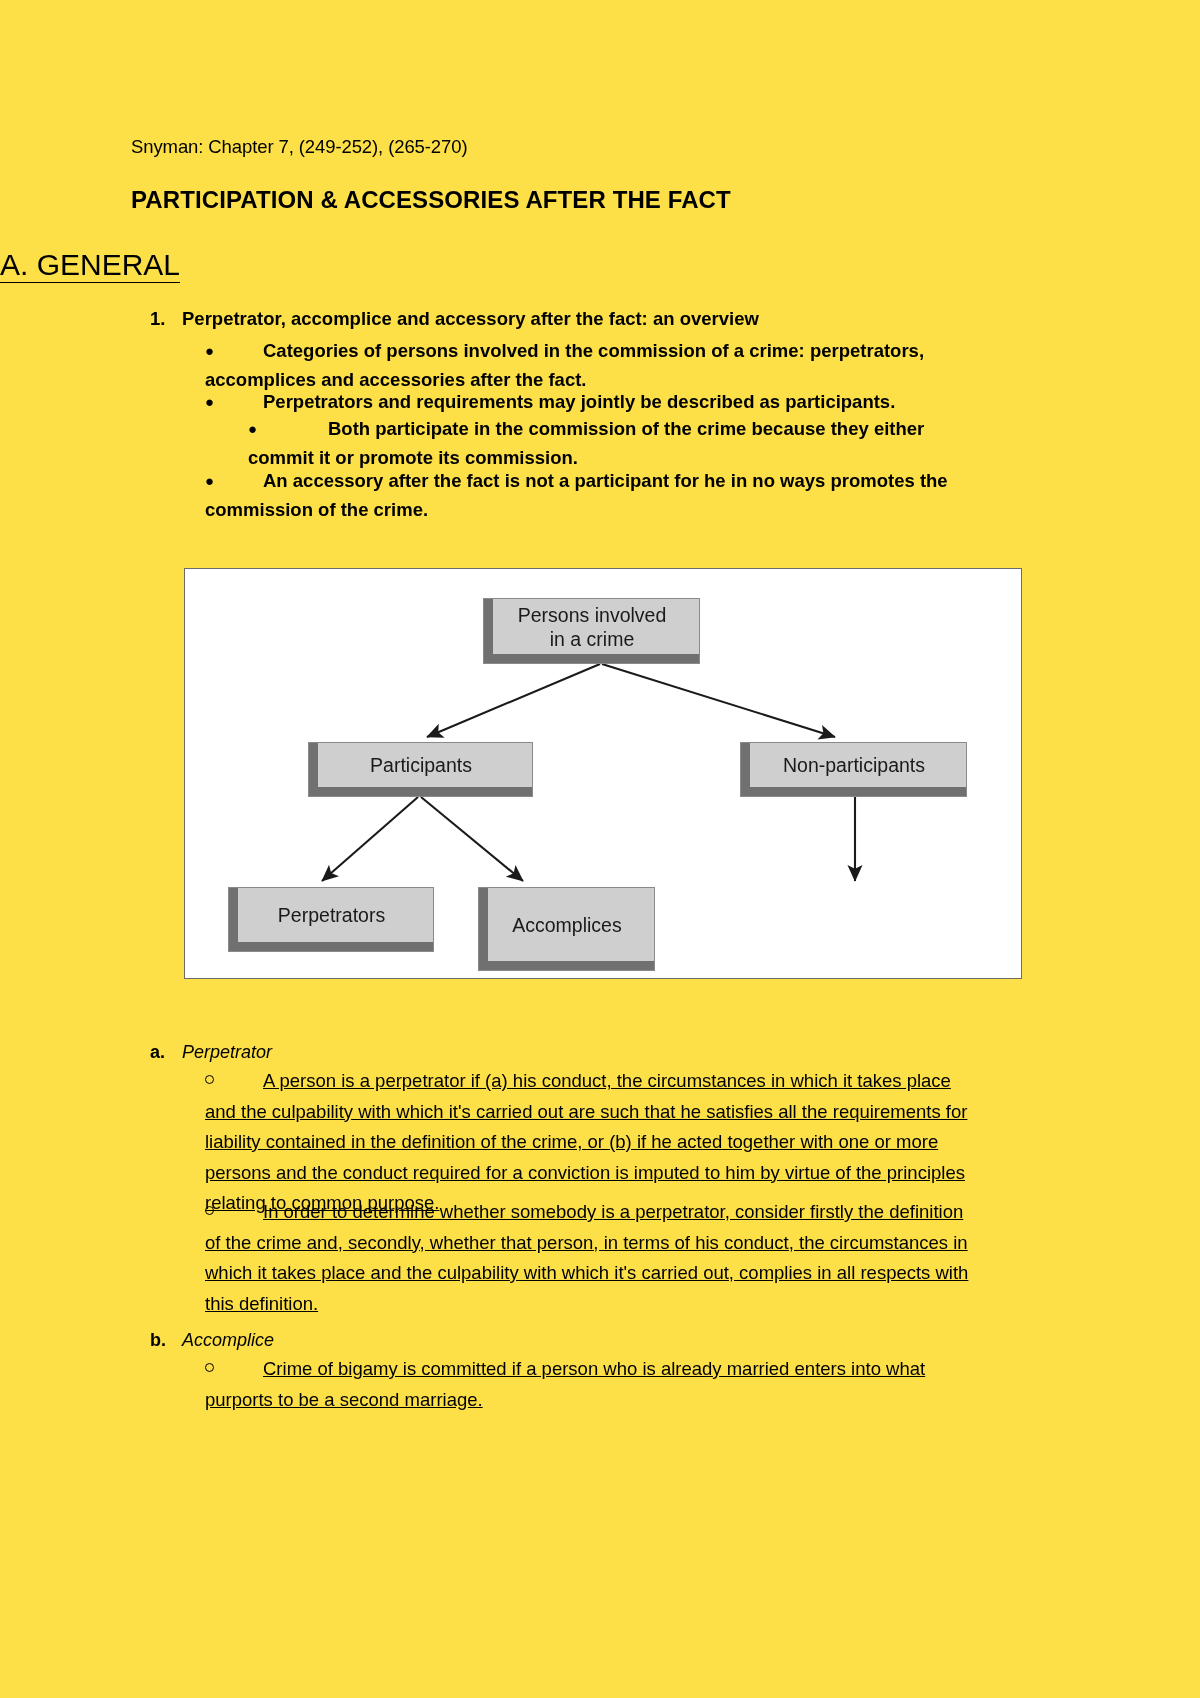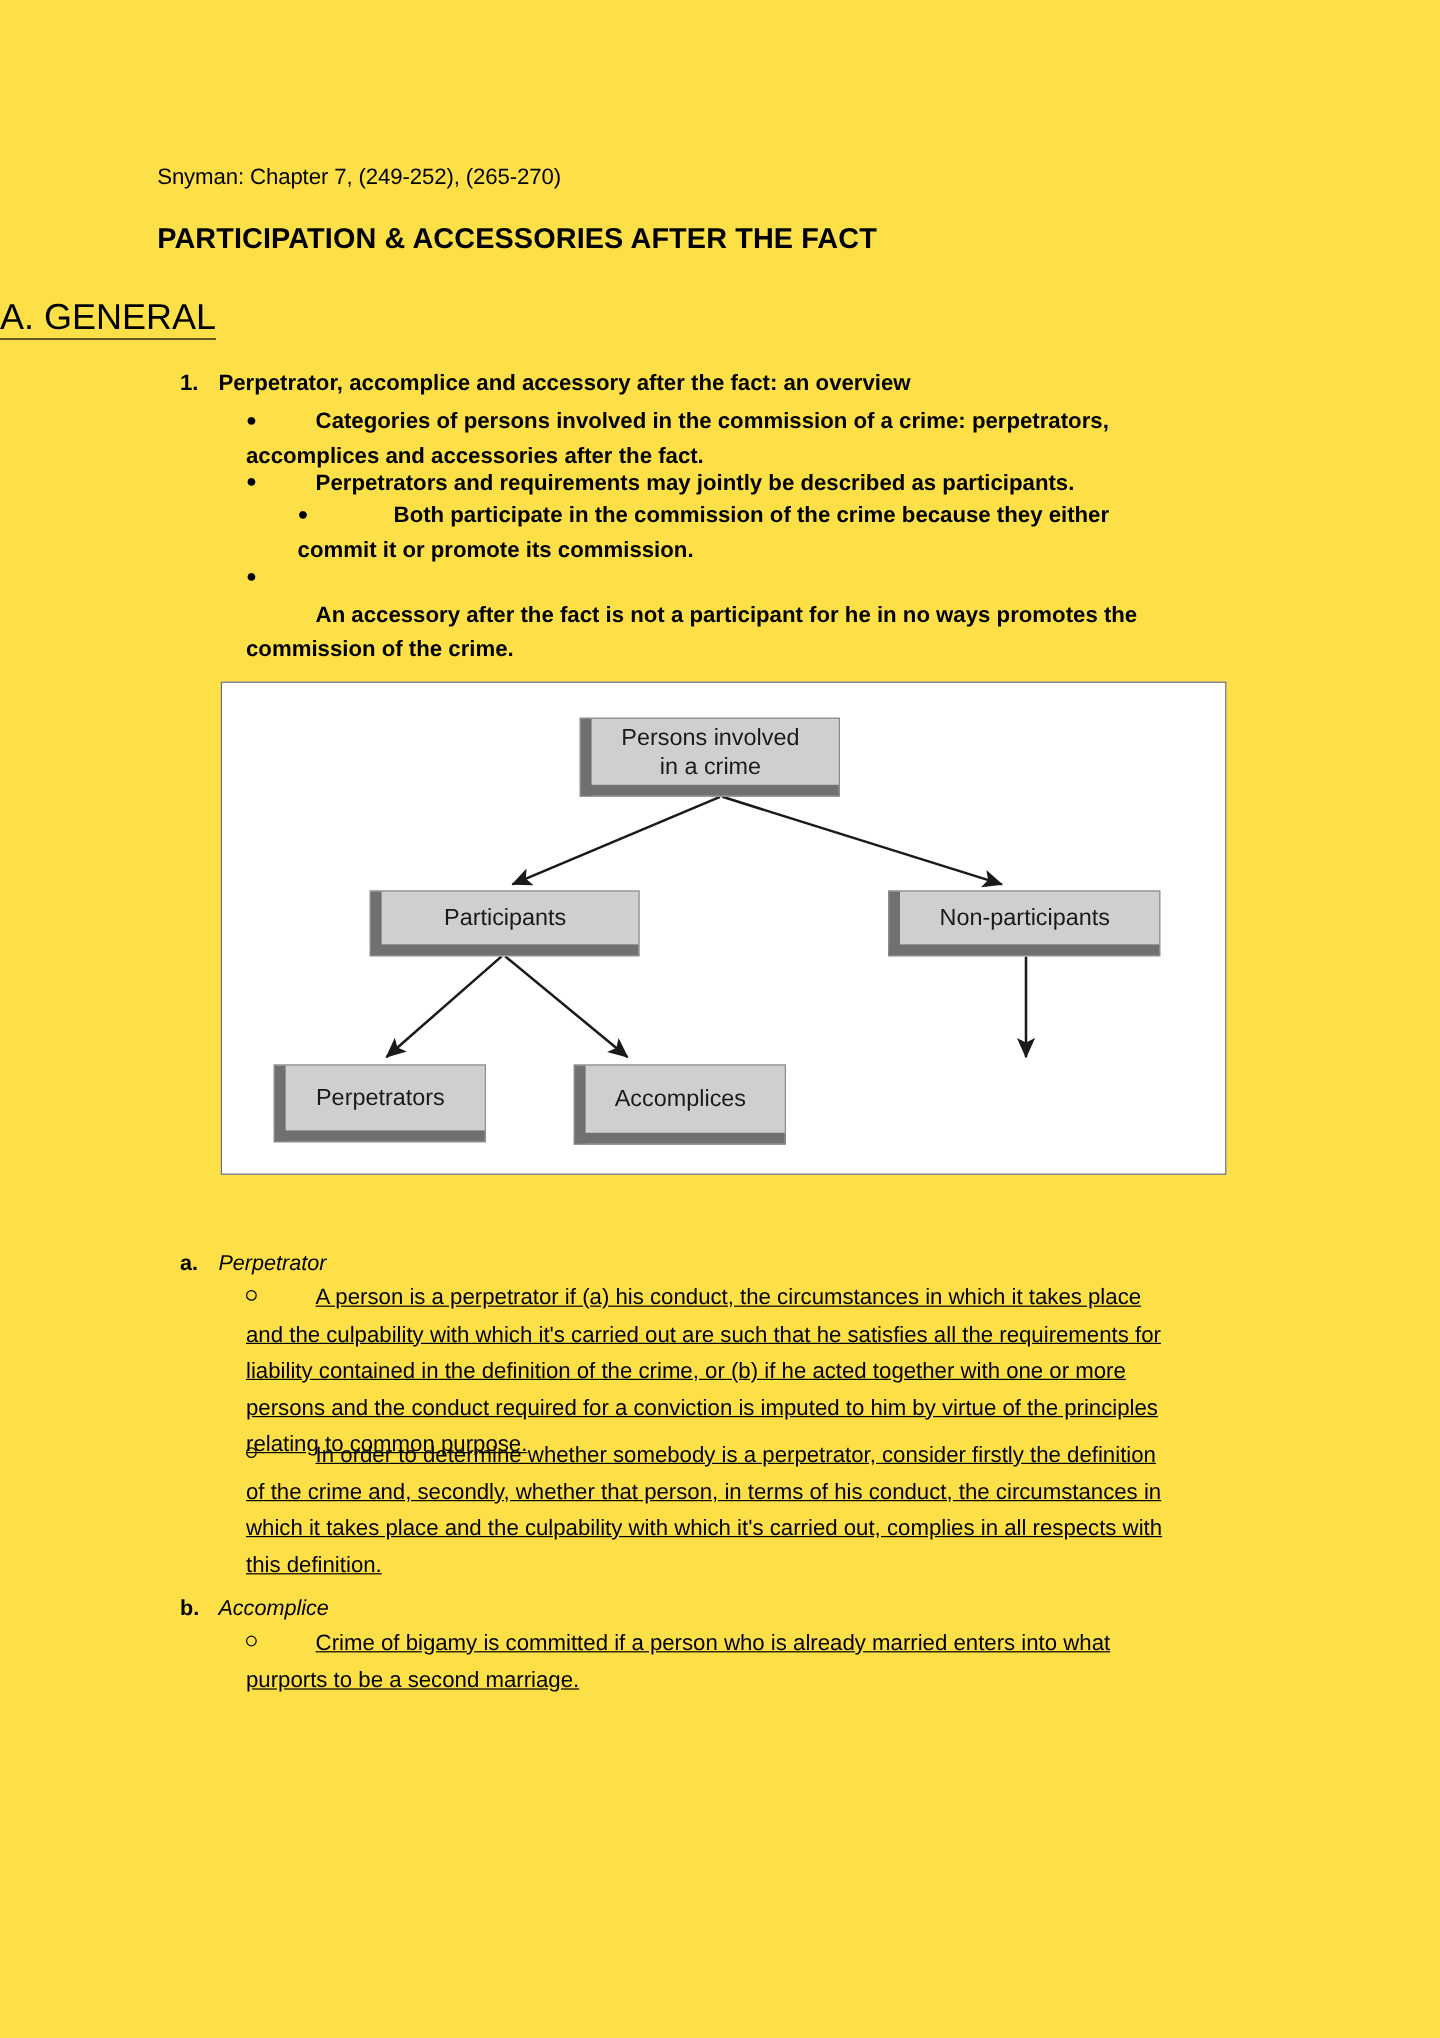--- a/index.html
+++ b/index.html
@@ -90,21 +90,21 @@
   .b1 { left: 205px; top: 336px; width: 770px; }
   .b1 .btext { text-indent: 58px; }
 
   .b2 { left: 205px; top: 387px; width: 770px; }
   .b2 .btext { text-indent: 58px; }
 
   .b3 { left: 248px; top: 414px; width: 725px; }
   .b3 .btext { text-indent: 80px; }
 
   .b4 { left: 205px; top: 466px; width: 775px; }
-  .b4 .btext { text-indent: 58px; margin-top: 31px; }
+  .b4 .btext { text-indent: 58px; }
 
   
   .diagram {
     position: absolute;
     left: 184px;
     top: 568px;
     width: 838px;
     height: 411px;
     border: 1.5px solid #6b6b6b;
     box-sizing: border-box;
@@ -141,22 +141,22 @@
   }
   .node .nlabel {
     position: relative;
     z-index: 2;
     padding: 0 8px 9px 9px;
   }
 
   .n-root  { left: 298px; top: 29px;  width: 217px; height: 66px; }
   .n-part  { left: 123px; top: 173px; width: 225px; height: 55px; }
   .n-nonp  { left: 555px; top: 173px; width: 227px; height: 55px; }
-  .n-perp  { left: 43px;  top: 318px; width: 177px; height: 65px; }
-  .n-acco  { left: 293px; top: 318px; width: 177px; height: 67px; }
+  .n-perp  { left: 43px;  top: 318px; width: 206px; height: 65px; }
+  .n-acco  { left: 293px; top: 318px; width: 177px; height: 84px; }
   .n-afact { left: 553px; top: 318px; width: 229px; height: 65px; }
 
   .arrows {
     position: absolute;
     left: 0; top: 0;
     width: 838px; height: 411px;
     pointer-events: none;
   }
 
   

